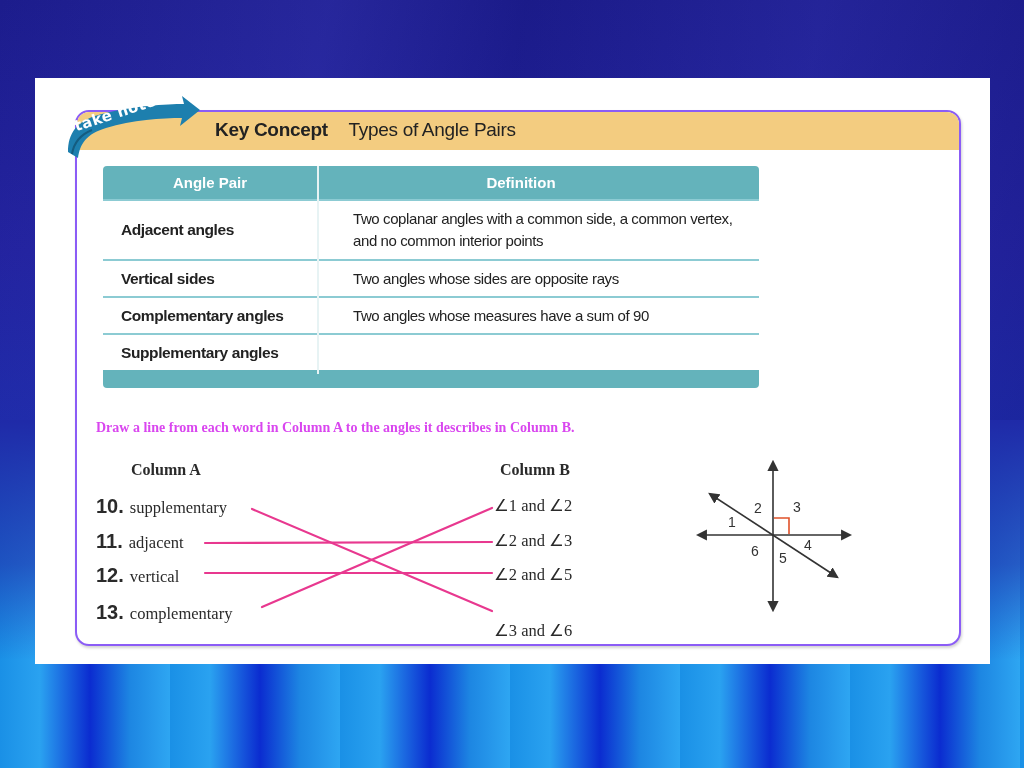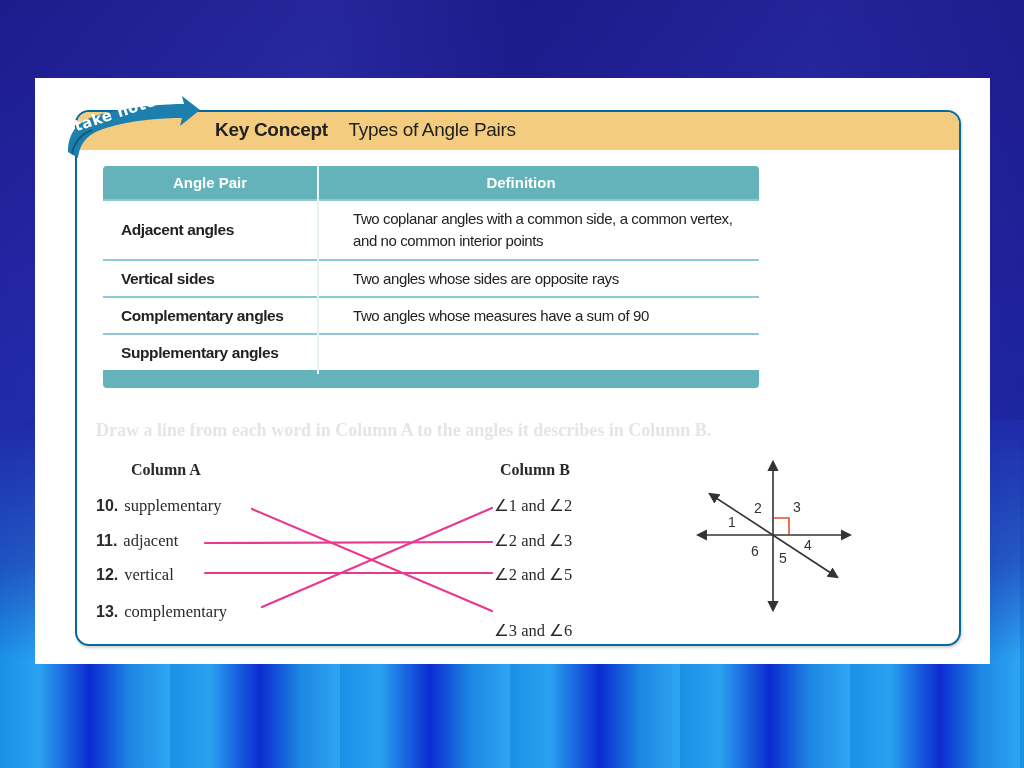--- a/index.html
+++ b/index.html
@@ -30,21 +30,21 @@
       content: ""; position: absolute; left: 0; top: 0; width: 100%; height: 240px;
       background: linear-gradient(180deg, #1f2aa8 0%, rgba(31,42,168,0.6) 60%, rgba(31,42,168,0) 100%);
     }
 
     .slide {
       position: absolute; left: 35px; top: 78px; width: 955px; height: 586px;
       background: #ffffff;
     }
     .card {
       position: absolute; left: 40px; top: 32px; width: 882px; height: 532px;
-      border: 2px solid #0369a1; border-radius: 14px;
+      border: 2px solid #8b5cf6; border-radius: 14px;
       box-shadow: 1px 2px 3px rgba(0,0,0,0.18);
       background: #ffffff;
       overflow: hidden;
     }
     .banner {
       position: absolute; left: 0; top: 0; width: 100%; height: 38px;
       background: #f3cc80;
     }
     .banner-title {
       position: absolute; left: 138px; top: 7px;
@@ -91,33 +91,33 @@
     }
     .tr .def {
       position: absolute; left: 250px; top: 0; height: 100%; width: 400px;
       display: flex; align-items: center;
       font-size: 15px; color: #222; line-height: 22px; letter-spacing: -0.4px;
     }
 
     
     .instruction {
       position: absolute; left: 96px; top: 420px;
-      font-family: "Liberation Serif", serif; font-weight: bold; font-size: 18px; color: #e5e5e5;
+      font-family: "Liberation Serif", serif; font-weight: bold; font-size: 14px; color: #d946ef;
       white-space: nowrap;
     }
     .col-head {
       position: absolute; top: 461px;
       font-family: "Liberation Serif", serif; font-weight: bold; font-size: 16px; color: #2a2a2a;
     }
     .item {
       position: absolute; left: 96px; height: 22px; line-height: 22px;
       font-family: "Liberation Serif", serif; font-size: 16.5px; color: #2a2a2a; white-space: nowrap;
     }
     .item .num {
-      font-family: "Liberation Sans", sans-serif; font-weight: bold; font-size: 16px; margin-right: 6px;
+      font-family: "Liberation Sans", sans-serif; font-weight: bold; font-size: 20px; margin-right: 6px;
     }
     .bitem {
       position: absolute; left: 494px; height: 22px; line-height: 22px;
       font-family: Liberation Serif, serif; font-size: 16.5px; color: #2a2a2a; white-space: nowrap;
     }
     .lines-svg { position: absolute; left: 0; top: 0; }
     .diagram { position: absolute; left: 690px; top: 450px; }
     .diagram text { font-family: "Liberation Sans", sans-serif; font-size: 14px; fill: #333; }
   </style>
 </head>

